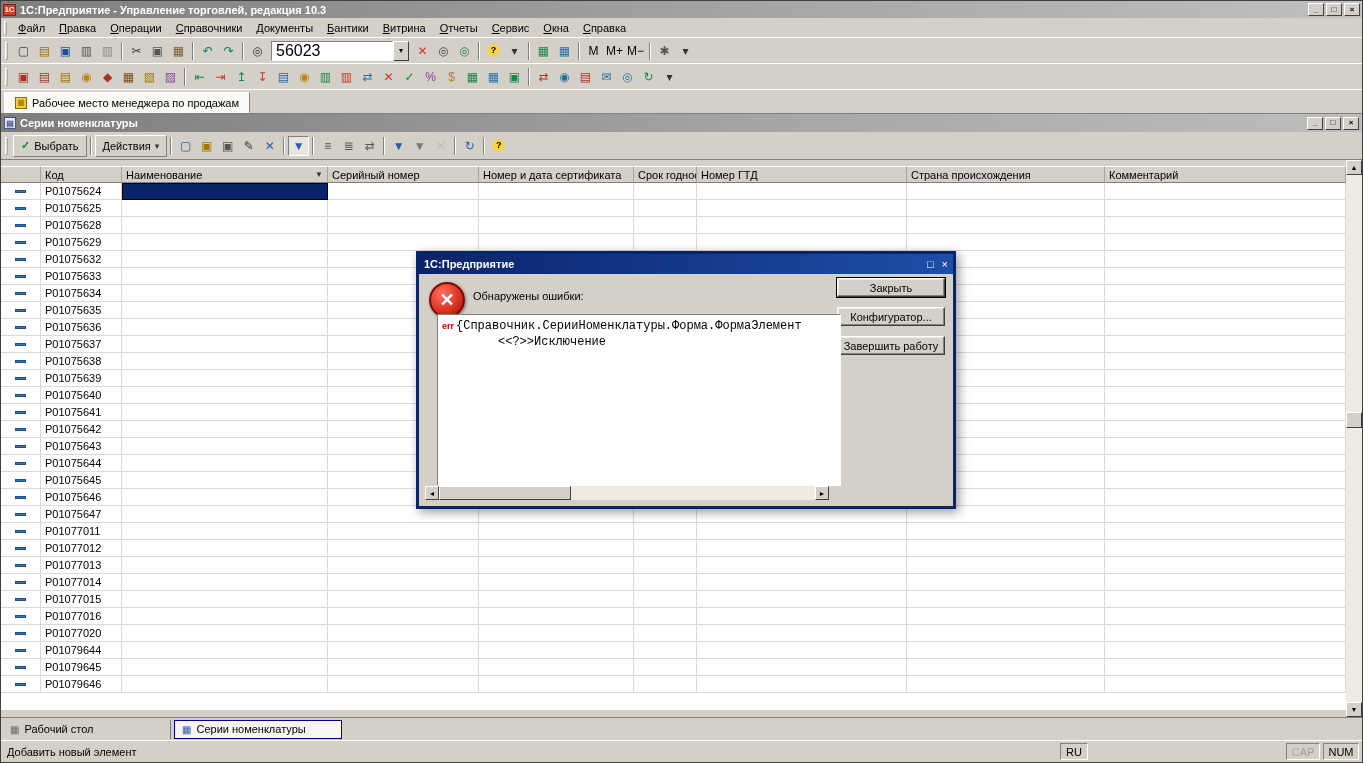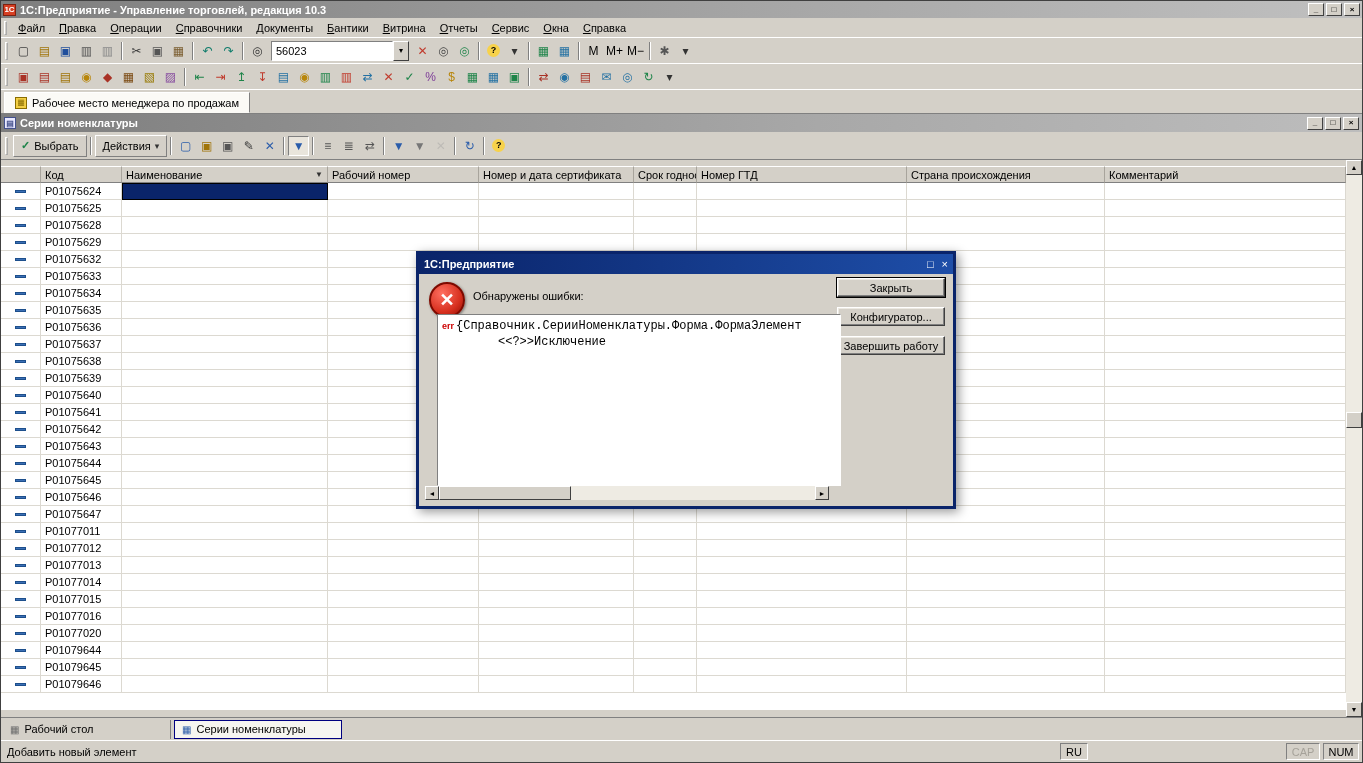--- a/index.html
+++ b/index.html
@@ -25,21 +25,21 @@
   .toolbar { height:26px; flex:none; background:#d4d0c8; display:flex; align-items:center; padding:0 2px; border-bottom:1px solid #fff; }
   .grip { width:3px; height:18px; border:1px outset #fff; margin:0 5px 0 2px; flex:none; }
   .icons { display:flex; align-items:center; }
   .tbicon { width:21px; height:20px; display:inline-flex; align-items:center; justify-content:center; font-size:12px; line-height:1; flex:none; cursor:default; }
   .tbicon .glyph { pointer-events:none; }
   .tbicon.pressed { border:1px solid; border-color:#808080 #fff #fff #808080; background:#e9e5dc; }
   .tbicon.disabled { opacity:.38; }
   .glyph.badge { width:13px; height:13px; border-radius:50%; display:inline-flex; align-items:center; justify-content:center; font-size:9px; font-weight:bold; }
   .tb-sep { width:2px; height:18px; border-left:1px solid #808080; border-right:1px solid #fff; margin:0 3px; flex:none; }
   .combo { display:flex; align-items:center; height:20px; margin:0 3px; flex:none; }
-  .combo input { width:122px; height:20px; border:1px solid; border-color:#808080 #fff #fff #808080; background:#fff; padding:0 4px; font-family:"Liberation Sans",sans-serif; font-size:11px; outline:none; }
+  .combo input { width:122px; height:20px; border:1px solid; border-color:#808080 #fff #fff #808080; background:#fff; padding:0 4px; font-family:"Liberation Sans",sans-serif; font-size:16px; outline:none; }
   .combo-btn { width:16px; height:20px; background:#d4d0c8; border:1px solid; border-color:#fff #404040 #404040 #fff; font-size:8px; display:inline-flex; align-items:center; justify-content:center; }
 
   
   .desktop-tabs { height:24px; flex:none; background:#d4d0c8; display:flex; align-items:flex-end; padding:2px 3px 0 3px; border-bottom:1px solid #808080; }
   .desktop-tab { height:21px; display:flex; align-items:center; gap:5px; padding:0 10px; background:#fbfaf6; border:1px solid; border-color:#fff #808080 #fbfaf6 #fff; }
   .dtab-icon { width:12px; height:12px; background:#f3cf45; border:1px solid #8a6d00; display:inline-flex; align-items:center; justify-content:center; font-size:8px; color:#8a6d00; }
 
   
   .mdi-title { height:18px; flex:none; background:linear-gradient(90deg,#7d7d7d,#a8a8a8 60%,#bdbdbd); display:flex; align-items:center; padding:0 3px; color:#fff; font-weight:bold; }
   .mdi-icon { width:12px; height:12px; background:#e8e8ff; border:1px solid #44518c; margin-right:4px; display:inline-flex; align-items:center; justify-content:center; font-size:8px; color:#44518c; }
@@ -412,21 +412,21 @@
       <div class="thead">
           <div class="th c0"></div>
           <div class="th c1">
             <span>Код</span>
           </div>
           <div class="th c2">
             <span>Наименование</span>
             <span class="sort-arrow">▼</span>
           </div>
           <div class="th c3">
-            <span>Рабочий номер</span>
+            <span>Серийный номер</span>
           </div>
           <div class="th c4">
             <span>Номер и дата сертификата</span>
           </div>
           <div class="th c5">
             <span>Срок годнос...</span>
           </div>
           <div class="th c6">
             <span>Номер ГТД</span>
           </div>

